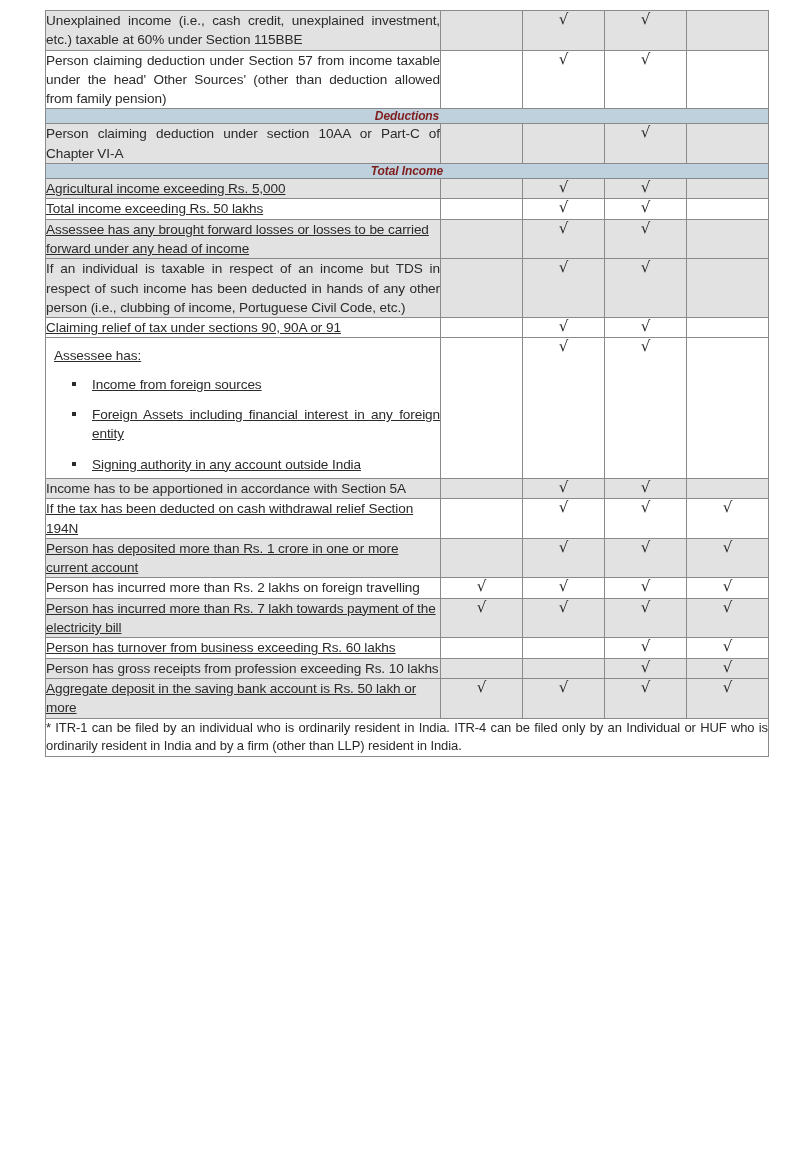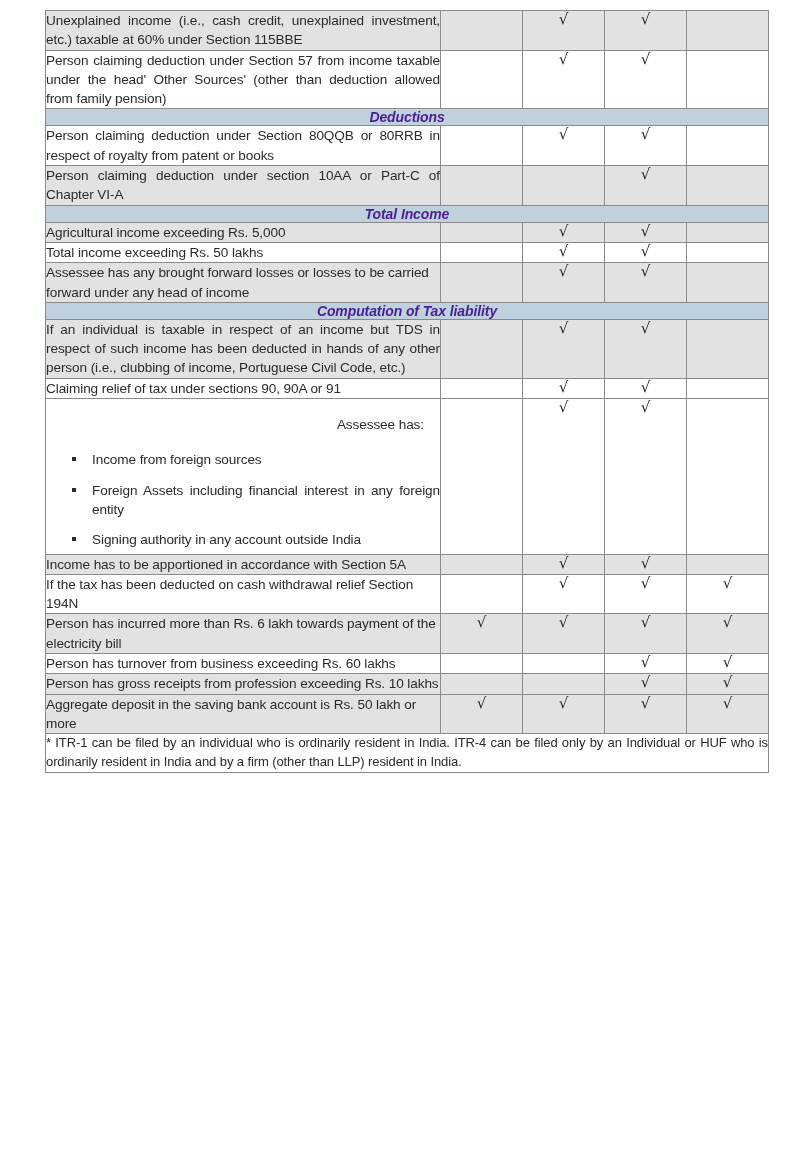--- a/index.html
+++ b/index.html
@@ -44,20 +44,21 @@
     padding: 5px 8px 6px 9px;
     font-size: 13.6px;
     line-height: 1.42;
     text-align: justify;
     text-justify: inter-word;
     color: #2b2b2b;
     letter-spacing: -0.1px;
   }
   td.desc.nojustify {
     text-align: left;
+    text-decoration: underline;
   }
 
   td.tick {
     text-align: center;
     font-size: 14px;
     color: #2b2b2b;
     padding-top: 5px;
   }
   td.tick .mark {
     display: inline-block;
@@ -71,22 +72,22 @@
   }
   tr.plain td {
     background: #ffffff;
   }
 
   td.section-head {
     background: #bed1dc;
     text-align: center;
     font-style: italic;
     font-weight: bold;
-    font-size: 14px;
-    color: #4c1d95;
+    font-size: 12px;
+    color: #7f1d1d;
     padding: 3px 0 4px 0;
     letter-spacing: -0.1px;
   }
 
   td.footnote {
     padding: 6px 10px 7px 9px;
     font-size: 13px;
     line-height: 1.45;
     text-align: justify;
     text-justify: inter-word;
@@ -111,21 +112,21 @@
   ul.bullets li:last-child { margin-bottom: 2px; }
   ul.bullets li::before {
     content: "";
     position: absolute;
     left: 0;
     top: 7px;
     width: 4px;
     height: 4px;
     background: #2b2b2b;
   }
-  .lead-line { margin: 16px; text-align: right; }
+  .lead-line { margin: 8px; }
 </style>
 </head>
 <body>
 
 <div id="page">
   <table class="itr-table">
     <colgroup>
       <col class="c-desc">
       <col class="c-tick">
       <col class="c-tick">
@@ -143,27 +144,20 @@
         <tr class="plain">
           <td class="desc">Person claiming deduction under Section 57 from income taxable under the head' Other Sources' (other than deduction allowed from family pension)</td>
           <td class="tick"></td>
           <td class="tick"><span class="mark">√</span></td>
           <td class="tick"><span class="mark">√</span></td>
           <td class="tick"></td>
         </tr>
         <tr>
           <td class="section-head" colspan="5">Deductions</td>
         </tr>
-        <tr class="plain">
-          <td class="desc">Person claiming deduction under Section 80QQB or 80RRB in respect of royalty from patent or books</td>
-          <td class="tick"></td>
-          <td class="tick"><span class="mark">√</span></td>
-          <td class="tick"><span class="mark">√</span></td>
-          <td class="tick"></td>
-        </tr>
         <tr class="shaded">
           <td class="desc">Person claiming deduction under section 10AA or Part-C of Chapter VI-A</td>
           <td class="tick"></td>
           <td class="tick"></td>
           <td class="tick"><span class="mark">√</span></td>
           <td class="tick"></td>
         </tr>
         <tr>
           <td class="section-head" colspan="5">Total Income</td>
         </tr>
@@ -180,23 +174,20 @@
           <td class="tick"><span class="mark">√</span></td>
           <td class="tick"><span class="mark">√</span></td>
           <td class="tick"></td>
         </tr>
         <tr class="shaded">
           <td class="desc nojustify">Assessee has any brought forward losses or losses to be carried forward under any head of income</td>
           <td class="tick"></td>
           <td class="tick"><span class="mark">√</span></td>
           <td class="tick"><span class="mark">√</span></td>
           <td class="tick"></td>
-        </tr>
-        <tr>
-          <td class="section-head" colspan="5">Computation of Tax liability</td>
         </tr>
         <tr class="shaded">
           <td class="desc">If an individual is taxable in respect of an income but TDS in respect of such income has been deducted in hands of any other person (i.e., clubbing of income, Portuguese Civil Code, etc.)</td>
           <td class="tick"></td>
           <td class="tick"><span class="mark">√</span></td>
           <td class="tick"><span class="mark">√</span></td>
           <td class="tick"></td>
         </tr>
         <tr class="plain">
           <td class="desc nojustify">Claiming relief of tax under sections 90, 90A or 91</td>
@@ -227,21 +218,35 @@
           <td class="tick"></td>
         </tr>
         <tr class="plain">
           <td class="desc nojustify">If the tax has been deducted on cash withdrawal relief Section 194N</td>
           <td class="tick"></td>
           <td class="tick"><span class="mark">√</span></td>
           <td class="tick"><span class="mark">√</span></td>
           <td class="tick"><span class="mark">√</span></td>
         </tr>
         <tr class="shaded">
-          <td class="desc nojustify">Person has incurred more than Rs. 6 lakh towards payment of the electricity bill</td>
+          <td class="desc nojustify">Person has deposited more than Rs. 1 crore in one or more current account</td>
+          <td class="tick"></td>
+          <td class="tick"><span class="mark">√</span></td>
+          <td class="tick"><span class="mark">√</span></td>
+          <td class="tick"><span class="mark">√</span></td>
+        </tr>
+        <tr class="plain">
+          <td class="desc">Person has incurred more than Rs. 2 lakhs on foreign travelling</td>
+          <td class="tick"><span class="mark">√</span></td>
+          <td class="tick"><span class="mark">√</span></td>
+          <td class="tick"><span class="mark">√</span></td>
+          <td class="tick"><span class="mark">√</span></td>
+        </tr>
+        <tr class="shaded">
+          <td class="desc nojustify">Person has incurred more than Rs. 7 lakh towards payment of the electricity bill</td>
           <td class="tick"><span class="mark">√</span></td>
           <td class="tick"><span class="mark">√</span></td>
           <td class="tick"><span class="mark">√</span></td>
           <td class="tick"><span class="mark">√</span></td>
         </tr>
         <tr class="plain">
           <td class="desc nojustify">Person has turnover from business exceeding Rs. 60 lakhs</td>
           <td class="tick"></td>
           <td class="tick"></td>
           <td class="tick"><span class="mark">√</span></td>

